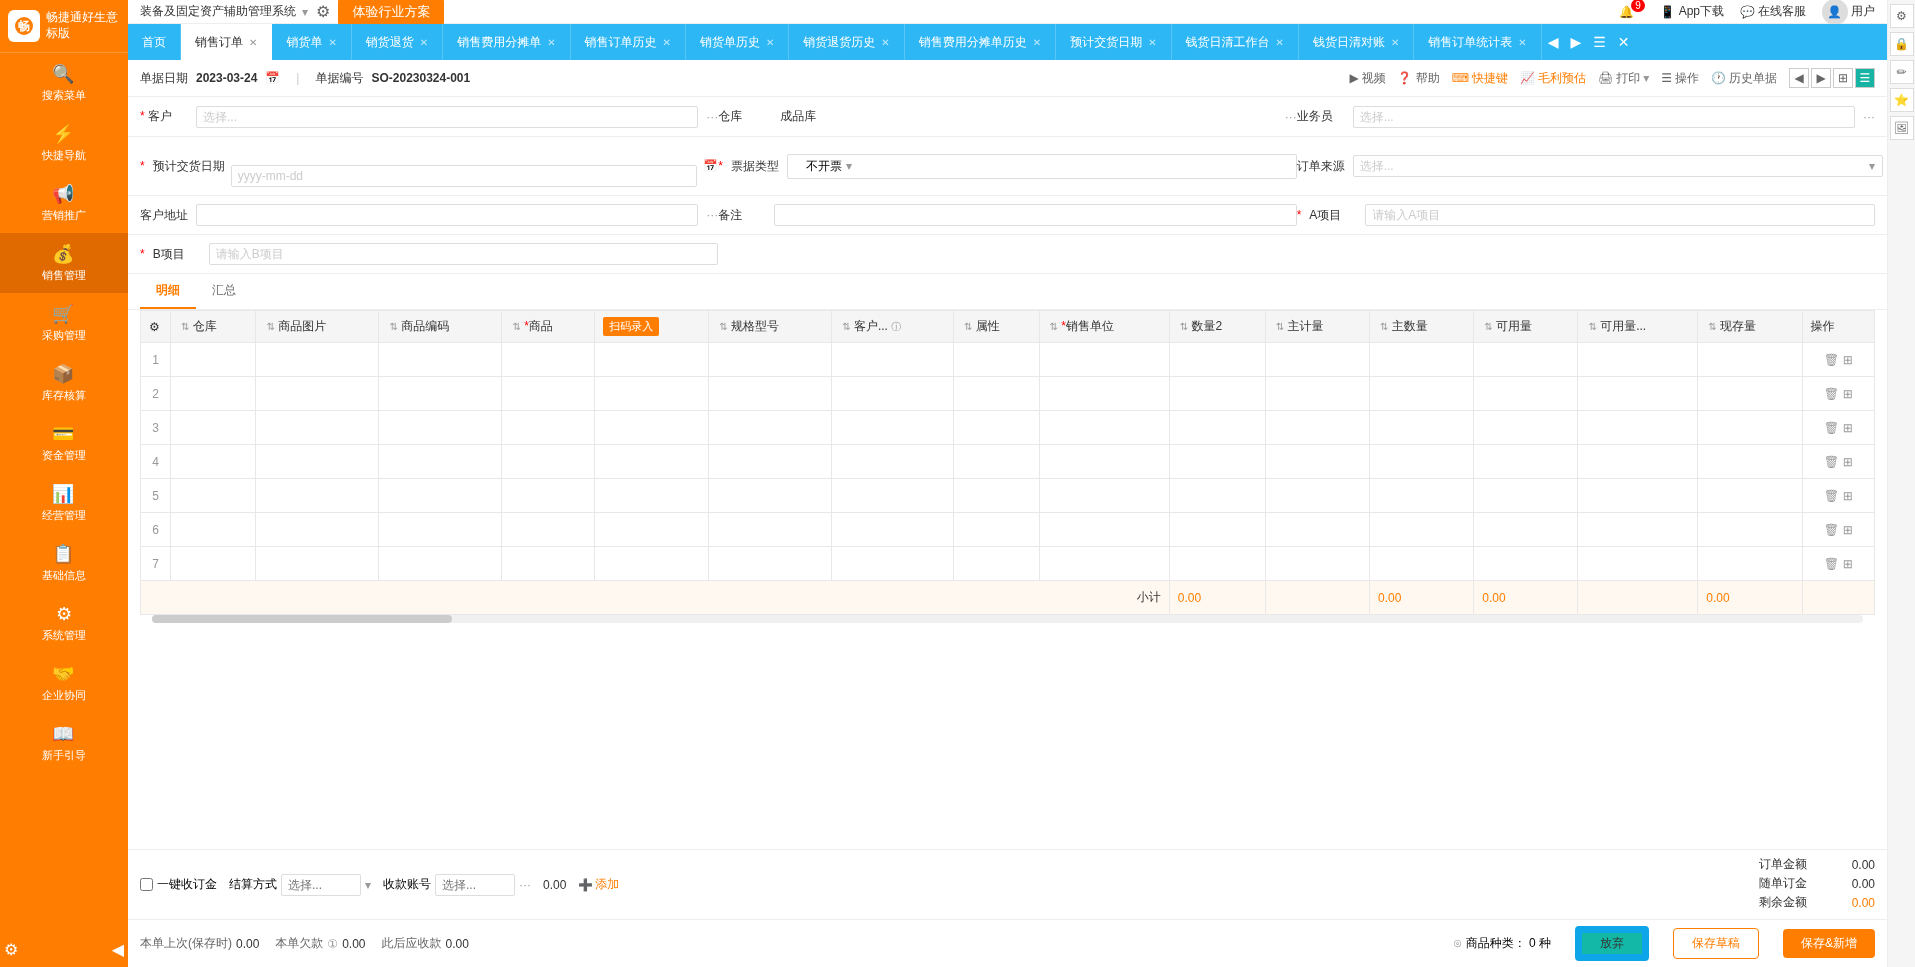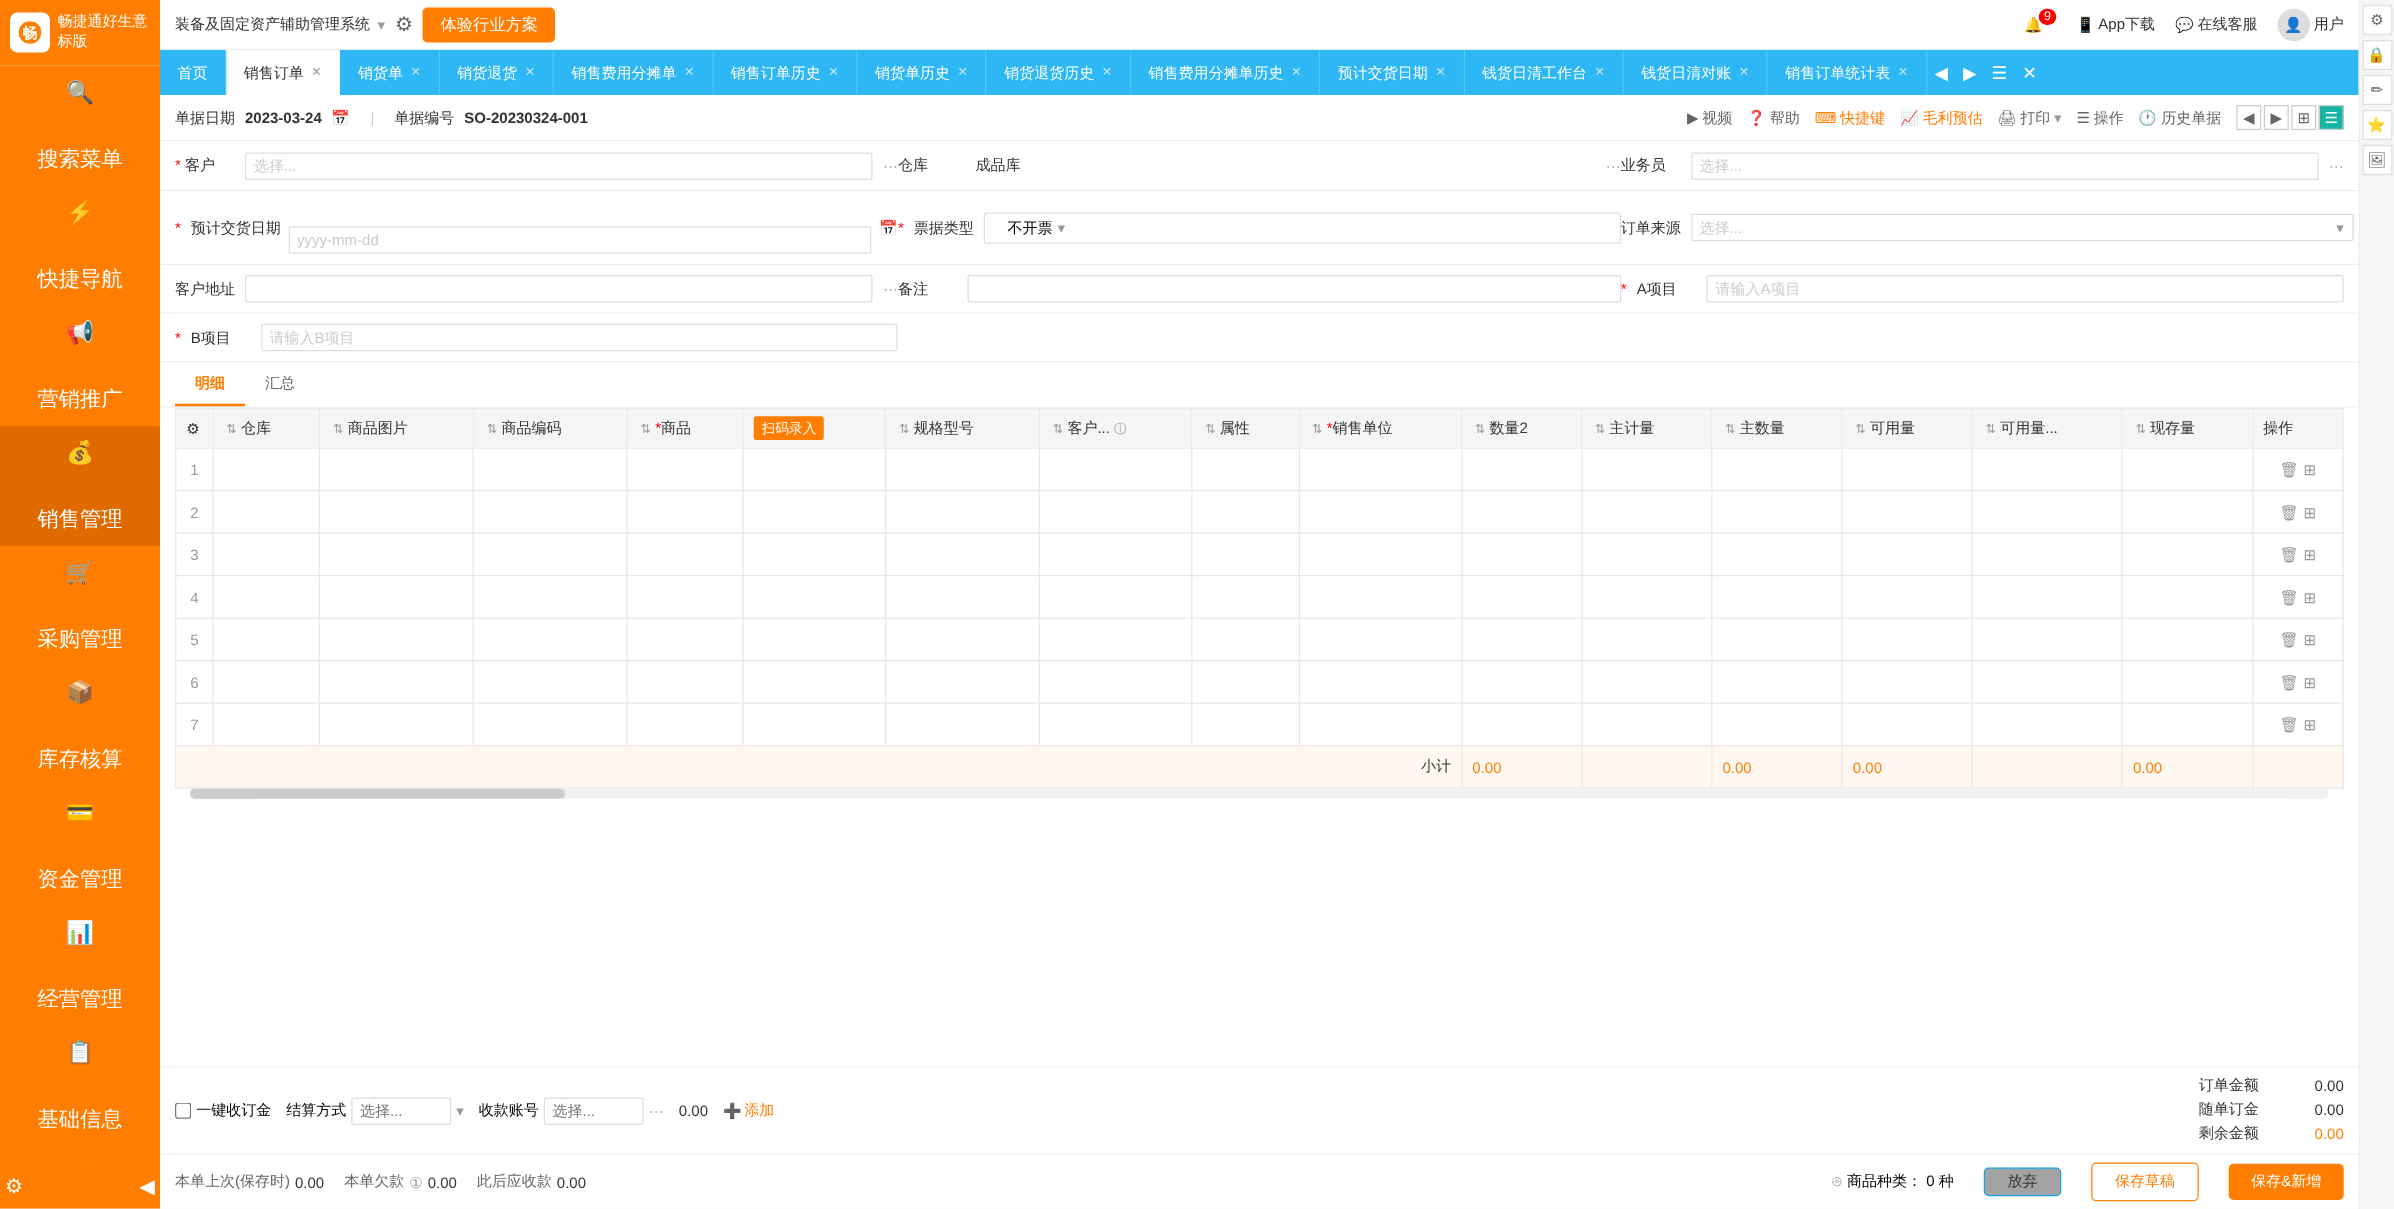--- a/index.html
+++ b/index.html
@@ -7,29 +7,29 @@
 
     
     .sidebar { width: 128px; background: #ff7d00; display: flex; flex-direction: column; height: 967px; flex-shrink: 0; }
     .sidebar-logo { padding: 10px 8px; background: #ff7d00; border-bottom: 1px solid rgba(255,255,255,0.2); display: flex; align-items: center; gap: 6px; }
     .sidebar-logo-icon { width: 32px; height: 32px; background: #fff; border-radius: 6px; display: flex; align-items: center; justify-content: center; }
     .sidebar-logo-text { color: #fff; font-size: 11px; line-height: 1.3; }
     .sidebar-nav { flex: 1; overflow-y: auto; }
     .sidebar-item { display: flex; flex-direction: column; align-items: center; padding: 10px 4px; cursor: pointer; color: #fff; gap: 3px; position: relative; }
     .sidebar-item.active { background: #e06900; }
     .sidebar-item-icon { font-size: 18px; }
-    .sidebar-item-label { font-size: 17px; text-align: right; margin-top: 28px; }
+    .sidebar-item-label { font-size: 11px; text-align: right; }
     .sidebar-bottom { padding: 8px 4px; display: flex; justify-content: space-between; align-items: center; }
     .sidebar-bottom-btn { color: #fff; cursor: pointer; font-size: 16px; }
 
     
     .main { flex: 1; display: flex; flex-direction: column; height: 967px; overflow: hidden; }
 
     
-    .topbar { background: #fff; height: 40px; display: flex; align-items: center; padding: 0 12px; border-bottom: 1px solid #eee; gap: 8px; }
+    .topbar { background: #fff; height: 24px; display: flex; align-items: center; padding: 0 12px; border-bottom: 1px solid #eee; gap: 8px; }
     .topbar-system { display: flex; align-items: center; gap: 6px; color: #333; font-size: 13px; }
     .topbar-system-arrow { color: #999; }
     .topbar-gear { color: #666; cursor: pointer; font-size: 16px; }
     .topbar-btn { background: #ff7d00; color: #fff; border: none; border-radius: 4px; padding: 5px 14px; cursor: pointer; font-size: 13px; }
     .topbar-right { margin-left: auto; display: flex; align-items: center; gap: 16px; color: #333; }
     .topbar-icon-btn { display: flex; align-items: center; gap: 3px; cursor: pointer; color: #333; font-size: 12px; }
     .user-avatar { width: 26px; height: 26px; border-radius: 50%; background: #ddd; display: flex; align-items: center; justify-content: center; font-size: 12px; }
 
     
     .tabbar { background: #2db7f5; display: flex; align-items: center; height: 36px; overflow: hidden; flex-shrink: 0; }
@@ -85,21 +85,21 @@
     .summary-panel { margin-left: auto; text-align: right; }
     .summary-row { display: flex; align-items: center; justify-content: flex-end; gap: 8px; margin-bottom: 2px; }
     .summary-label { color: #333; }
     .summary-value { color: #333; min-width: 60px; text-align: right; }
 
     
     .bottom-bar { border-top: 1px solid #eee; padding: 6px 12px; display: flex; align-items: center; gap: 16px; background: #fff; }
     .bottom-stat { display: flex; align-items: center; gap: 4px; color: #333; }
     .bottom-stat-label { color: #666; }
     .bottom-right { margin-left: auto; display: flex; align-items: center; gap: 24px; }
-    .btn-discard { border: 1px solid #0ea5e9; background: #a3a3a3; color: #333; border-radius: 4px; padding: 2px 18px; cursor: pointer; }
+    .btn-discard { border: 7px solid #0ea5e9; background: #14b8a6; color: #333; border-radius: 4px; padding: 2px 18px; cursor: pointer; }
     .btn-save-draft { border: 1px solid #ff7d00; background: #fff; color: #ff7d00; border-radius: 4px; padding: 6px 18px; cursor: pointer; }
     .btn-save-new { background: #ff7d00; color: #fff; border: none; border-radius: 4px; padding: 6px 18px; cursor: pointer; }
 
     
     .right-panel { width: 28px; background: #f5f5f5; border-left: 1px solid #eee; display: flex; flex-direction: column; align-items: center; padding: 4px 0; gap: 2px; }
     .right-icon { width: 24px; height: 24px; display: flex; align-items: center; justify-content: center; cursor: pointer; color: #666; border: 1px solid #ddd; background: #fff; margin-bottom: 2px; }
 
     .scrollbar-track { height: 8px; background: #f0f0f0; margin: 0 12px; border-radius: 4px; }
     .scrollbar-thumb { height: 8px; width: 300px; background: #ccc; border-radius: 4px; }
 

